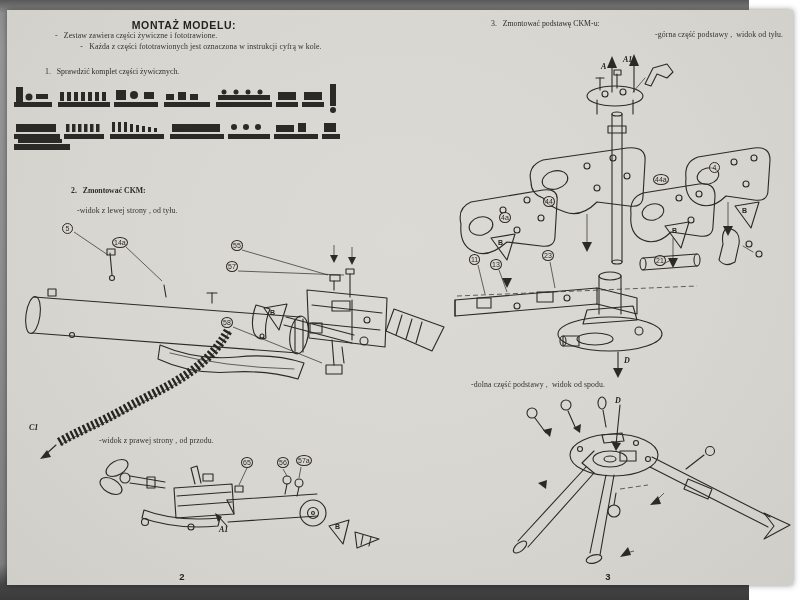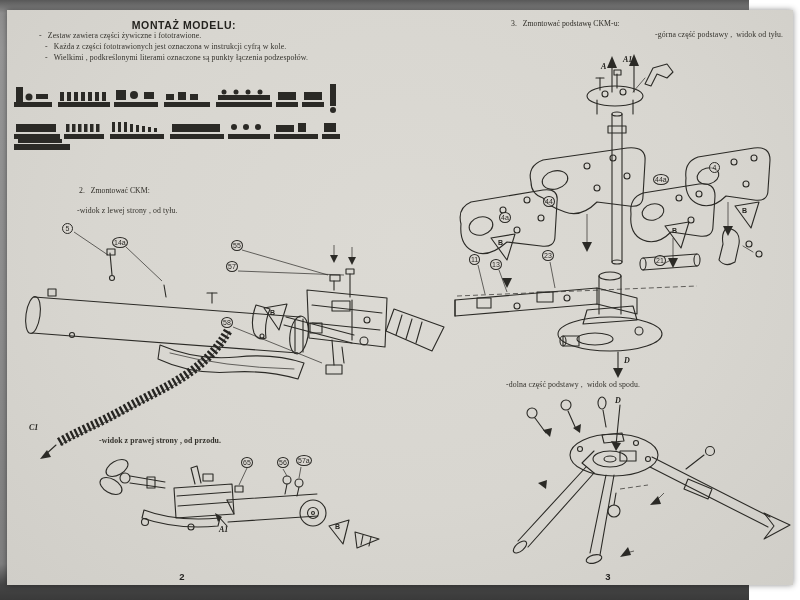--- a/index.html
+++ b/index.html
@@ -40,23 +40,23 @@
   svg .belt{stroke:#262522;fill:none;stroke-width:9;stroke-dasharray:2.4 2.2;}
 </style>
 </head>
 <body>
 
 <div class="photo">
   <div class="paper">
 
     <div class="abs title" style="left:92px;top:9px;width:170px;">MONTAŻ  MODELU:</div>
 
-    <div class="abs txt" style="left:32px;top:21px;width:330px;">-   Zestaw zawiera części żywiczne i fototrawione.</div>
-    <div class="abs txt" style="left:38px;top:32px;width:330px;">-   Każda z części fototrawionych jest oznaczona w instrukcji cyfrą w kole.</div>
-    <div class="abs txt" style="left:38px;top:43px;width:340px;">-   Wielkimi , podkreślonymi literami oznaczone są punkty łączenia podzespołów.</div>
+    <div class="abs txt" style="left:48px;top:21px;width:330px;">-   Zestaw zawiera części żywiczne i fototrawione.</div>
+    <div class="abs txt" style="left:29px;top:32px;width:330px;text-align:center;">-   Każda z części fototrawionych jest oznaczona w instrukcji cyfrą w kole.</div>
+    <div class="abs step" style="left:38px;top:57px;width:300px;">1.   Sprawdzić komplet części żywicznych.</div>
 
     <svg class="abs" style="left:5px;top:72px;" width="338" height="72" viewBox="0 0 338 72">
       <g class="fill">
         <rect x="2" y="20" width="38" height="5"></rect>
           <rect x="46" y="20" width="52" height="5"></rect>
           <rect x="102" y="20" width="44" height="5"></rect>
           <rect x="152" y="20" width="46" height="5"></rect>
           <rect x="204" y="20" width="56" height="5"></rect>
           <rect x="264" y="20" width="22" height="5"></rect>
           <rect x="290" y="20" width="22" height="5"></rect>
@@ -112,21 +112,21 @@
           <circle cx="234" cy="45" r="3"></circle>
           <circle cx="246" cy="45" r="3"></circle>
         <rect x="264" y="43" width="18" height="7"></rect>
           <rect x="286" y="41" width="8" height="9"></rect>
           <rect x="312" y="41" width="12" height="9"></rect>
         <rect x="2" y="62" width="56" height="6"></rect>
           <rect x="6" y="57" width="44" height="4"></rect>
       </g>
     </svg>
 
-    <div class="abs step" style="left:72px;top:176px;">2.   Zmontować CKM:</div>
+    <div class="abs step" style="left:64px;top:176px;font-weight:bold;">2.   Zmontować CKM:</div>
     <div class="abs txt" style="left:70px;top:196px;">-widok z lewej strony , od tyłu.</div>
 
     <svg class="abs" style="left:5px;top:195px;" width="440" height="262" viewBox="0 0 440 262">
       <g class="ln">
 
         <line x1="22" y1="92" x2="288" y2="112"></line>
         <line x1="20" y1="128" x2="286" y2="148"></line>
         <ellipse cx="21" cy="110" rx="7" ry="18.5" transform="rotate(8 21 110)"></ellipse>
         <ellipse cx="287" cy="130" rx="9" ry="19" transform="rotate(8 287 130)"></ellipse>
         <line x1="283" y1="115" x2="283" y2="146"></line>
@@ -196,21 +196,21 @@
     </svg>
 
     <span class="co" style="left:55px;top:213px;">5</span>
     <span class="co" style="left:105px;top:227px;">14a</span>
     <span class="co" style="left:224px;top:230px;">55</span>
     <span class="co" style="left:219px;top:251px;">57</span>
     <span class="co" style="left:214px;top:307px;">58</span>
     <span class="trl" style="left:263px;top:299px;">B</span>
     <span class="joint" style="left:22px;top:413px;">C1</span>
 
-    <div class="abs txt" style="left:92px;top:426px;font-weight:bold;">-widok z prawej strony , od przodu.</div>
+    <div class="abs txt" style="left:92px;top:426px;">-widok z prawej strony , od przodu.</div>
 
     <svg class="abs" style="left:88px;top:446px;" width="300" height="96" viewBox="0 0 300 96">
       <g class="ln">
 
         <ellipse cx="22" cy="12" rx="12" ry="7" transform="rotate(-30 22 12)"></ellipse>
         <ellipse cx="16" cy="30" rx="12" ry="7" transform="rotate(30 16 30)"></ellipse>
         <circle cx="30" cy="22" r="5"></circle>
         <line x1="35" y1="20" x2="70" y2="26"></line>
           <line x1="35" y1="27" x2="70" y2="32"></line>
         <rect x="52" y="21" width="8" height="11"></rect>
@@ -254,21 +254,21 @@
     </svg>
 
     <span class="co" style="left:234px;top:447px;">65</span>
     <span class="co" style="left:270px;top:447px;">56</span>
     <span class="co" style="left:289px;top:445px;">57a</span>
     <span class="joint" style="left:212px;top:515px;">A1</span>
     <span class="trl" style="left:328px;top:513px;">B</span>
 
     <div class="abs pageno" style="left:160px;top:561px;width:30px;">2</div>
 
-    <div class="abs step" style="left:504px;top:9px;width:290px;">3.   Zmontować podstawę CKM-u:</div>
+    <div class="abs step" style="left:484px;top:9px;width:290px;">3.   Zmontować podstawę CKM-u:</div>
     <div class="abs txt" style="left:496px;top:20px;width:280px;text-align:right;">-górna część podstawy ,  widok od tyłu.</div>
 
     <svg class="abs" style="left:440px;top:38px;" width="350" height="335" viewBox="0 0 350 335">
       <g class="ln">
 
         <line x1="165" y1="44" x2="165" y2="16"></line>
           <line x1="187" y1="44" x2="187" y2="14"></line>
 
         <path d="M198,36 L206,20 L220,16 L226,24 L220,30 L210,26 L204,38 Z"></path>
         <line class="thin" x1="198" y1="30" x2="186" y2="44"></line>
@@ -379,21 +379,21 @@
     <span class="co" style="left:702px;top:152px;">4</span>
     <span class="co" style="left:462px;top:244px;">11</span>
     <span class="co" style="left:483px;top:249px;">13</span>
     <span class="co" style="left:535px;top:240px;">23</span>
     <span class="co" style="left:647px;top:245px;">21</span>
     <span class="trl" style="left:491px;top:229px;">B</span>
     <span class="trl" style="left:665px;top:217px;">B</span>
     <span class="trl" style="left:735px;top:197px;">B</span>
     <span class="joint" style="left:617px;top:346px;">D</span>
 
-    <div class="abs txt" style="left:499px;top:370px;">-dolna część podstawy ,  widok od spodu.</div>
+    <div class="abs txt" style="left:464px;top:370px;">-dolna część podstawy ,  widok od spodu.</div>
 
     <svg class="abs" style="left:495px;top:383px;" width="292" height="190" viewBox="0 0 292 190">
       <g class="ln">
         <line x1="118" y1="12" x2="114" y2="52"></line>
 
         <ellipse cx="112" cy="62" rx="44" ry="21"></ellipse>
         <ellipse cx="108" cy="66" rx="17" ry="8"></ellipse>
         <ellipse cx="108" cy="66" rx="6" ry="3"></ellipse>
         <circle cx="78" cy="56" r="2.5"></circle>
           <circle cx="134" cy="50" r="2.5"></circle>

